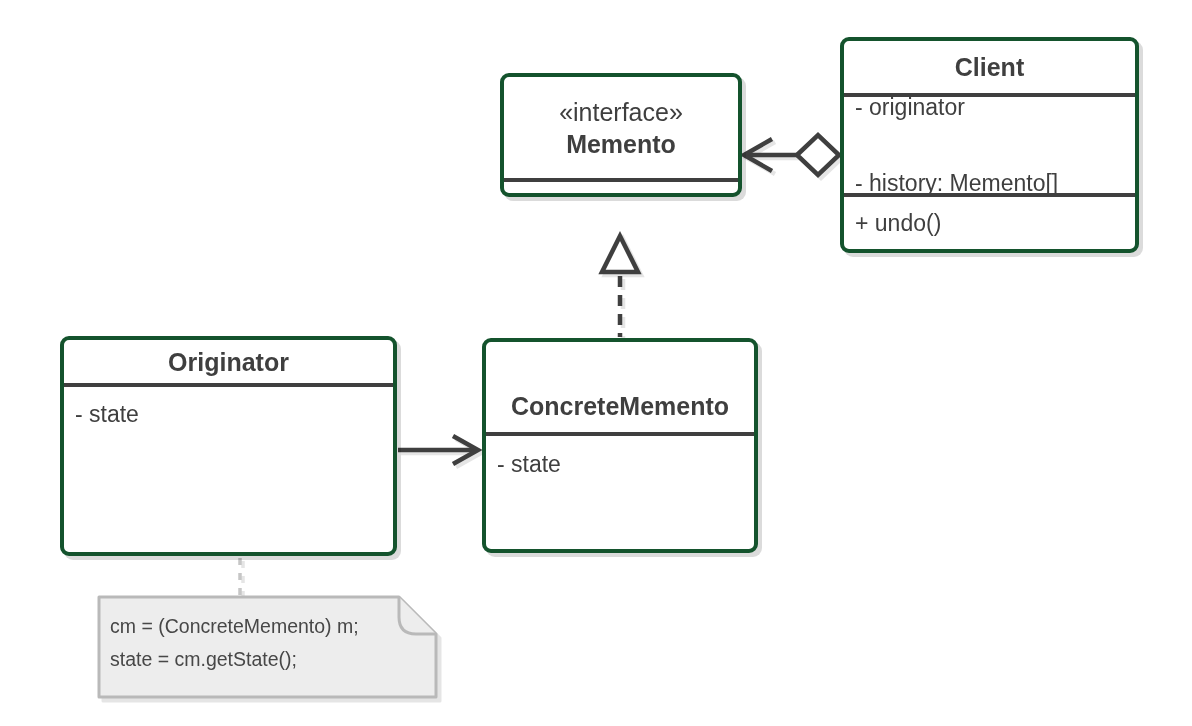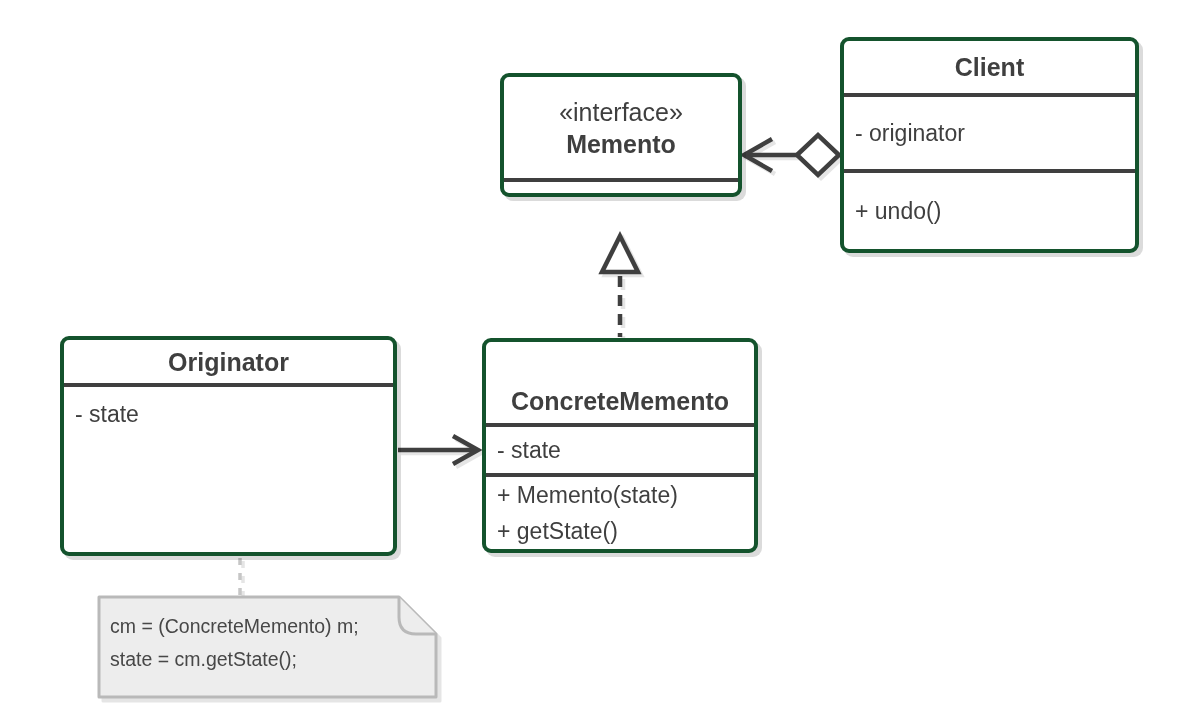--- a/index.html
+++ b/index.html
@@ -65,22 +65,23 @@
       <div class="stereotype">«interface»</div>
       <div>Memento</div>
     </div>
     <div class="section grow"></div>
   </div>
 
   <div class="uml-class" style="left:840px;top:37px;width:299px;height:216px;">
     <div class="title" style="height:52px;">
       <div>Client</div>
     </div>
-    <div class="section" style="height:76px;gap:40px;">
+    <div class="section" style="height:100px;gap:40px;">
       <div class="member">- originator</div>
+      <div class="member">- history: Memento[]</div>
     </div>
     <div class="section grow">
       <div class="member">+ undo()</div>
     </div>
   </div>
 
   <div class="uml-class" style="left:60px;top:336px;width:337px;height:220px;">
     <div class="title" style="height:43px;">
       <div>Originator</div>
     </div>
@@ -89,24 +90,20 @@
     </div>
   </div>
 
   <div class="uml-class" style="left:482px;top:338px;width:276px;height:215px;">
     <div class="title" style="height:53px;margin-top:37px;">
       <div>ConcreteMemento</div>
     </div>
     <div class="section" style="height:60px;">
       <div class="member">- state</div>
     </div>
-    <div class="section grow">
-      <div class="member">+ Memento(state)</div>
-      <div class="member">+ getState()</div>
-    </div>
   </div>
 
   <div class="note" style="left:72px;top:595px;width:341px;height:104px;margin-left:25px;">
     <svg width="341" height="104" viewBox="0 0 341 104">
       <path d="M2,2 L302,2 L339,39 L339,102 L2,102 Z" fill="#ededed" stroke="#b9b9b9" stroke-width="3" stroke-linejoin="round"></path>
       <path d="M302,2 L302,22 Q302,39 319,39 L339,39" fill="#ededed" stroke="#b9b9b9" stroke-width="3" stroke-linejoin="round"></path>
     </svg>
     <div class="note-text">
       <div>cm = (ConcreteMemento) m;</div>
       <div>state = cm.getState();</div>

